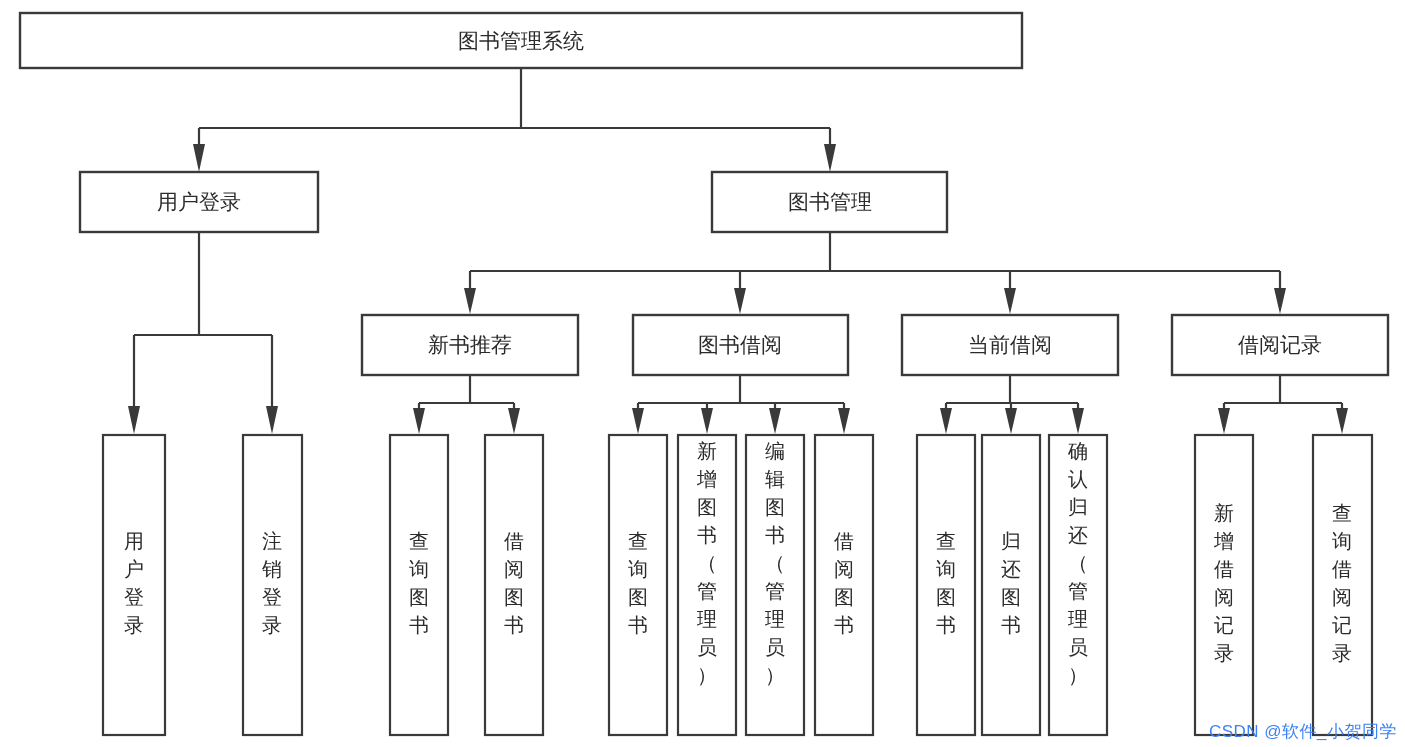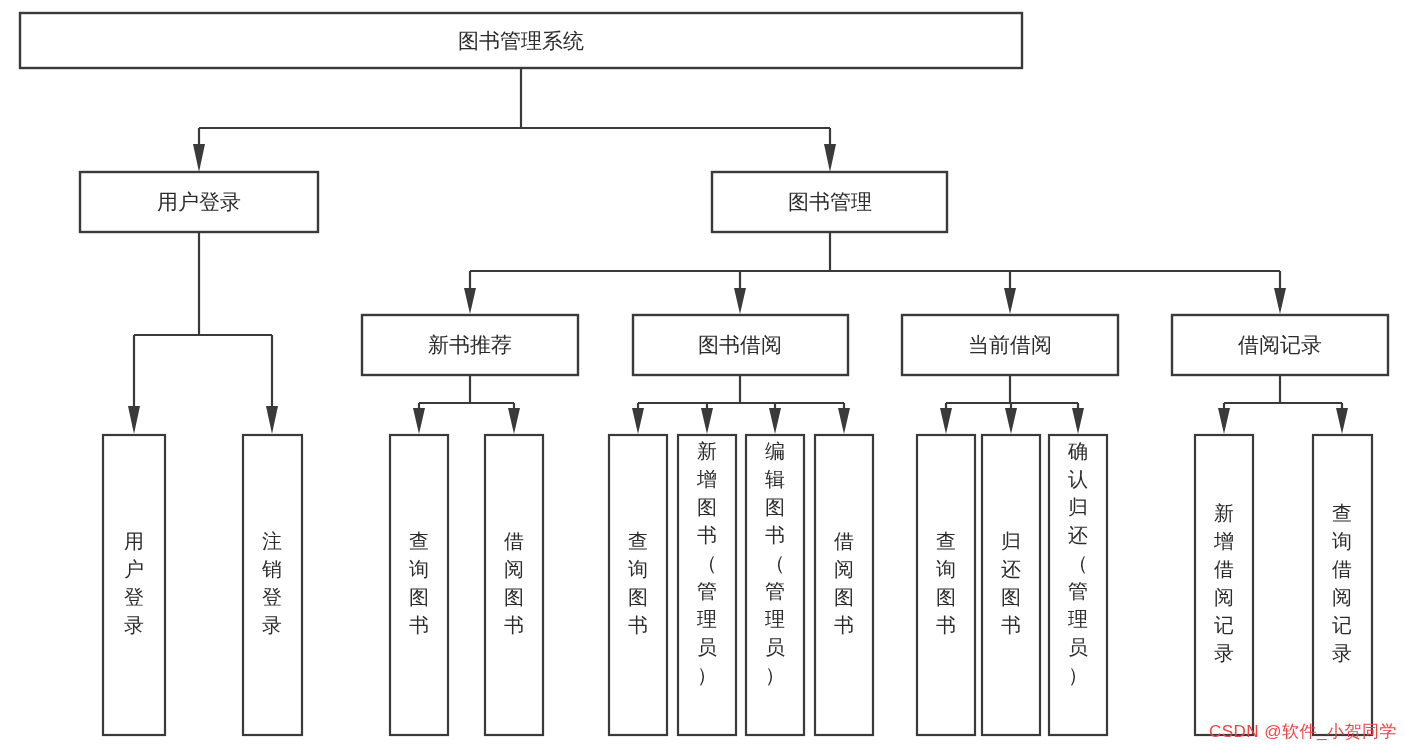--- a/index.html
+++ b/index.html
@@ -46,21 +46,21 @@
   .node-label.vertical {
     font-size: 20px;
     text-anchor: middle;
   }
   .watermark {
     position: absolute;
     right: 8px;
     bottom: 4px;
     font-family: "Liberation Sans", "DejaVu Sans", sans-serif;
     font-size: 17px;
-    color: #ef4444;
+    color: #3b82f6;
     letter-spacing: 0.5px;
     white-space: nowrap;
     pointer-events: none;
   }
 </style>
 </head>
 <body>
 
 <svg id="diagram" viewBox="0 0 1405 747" xmlns="http://www.w3.org/2000/svg">
 

